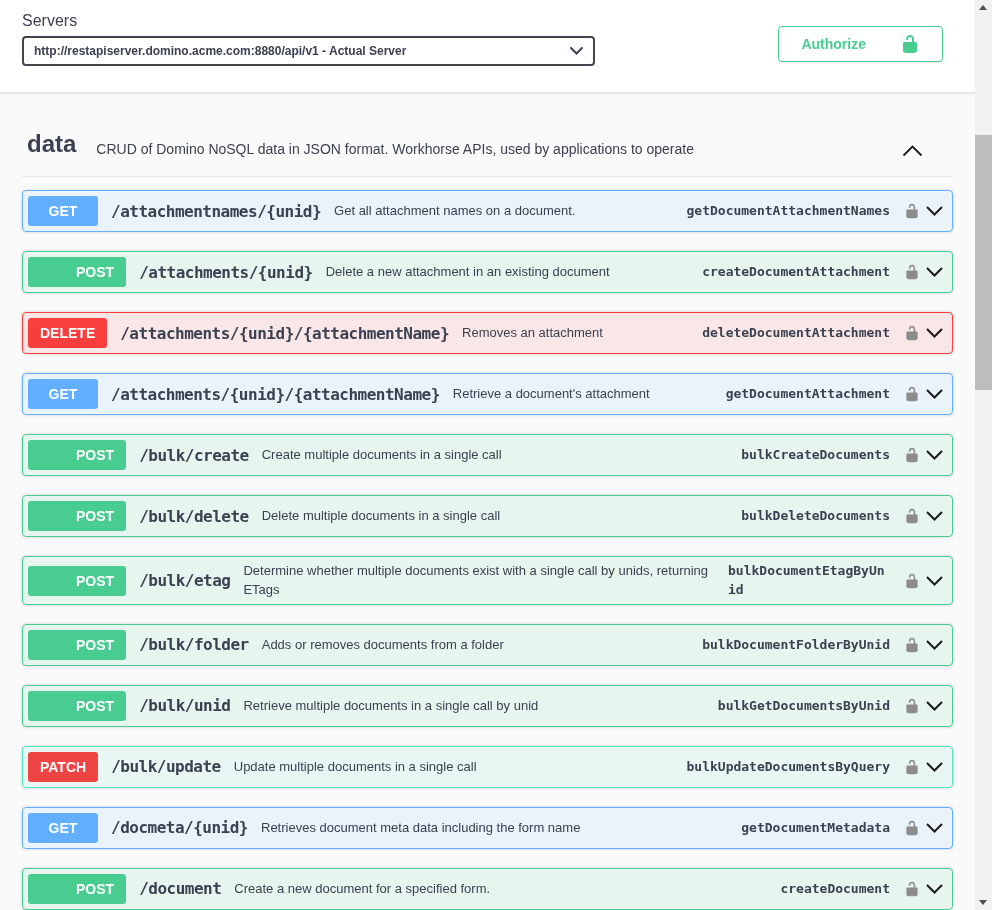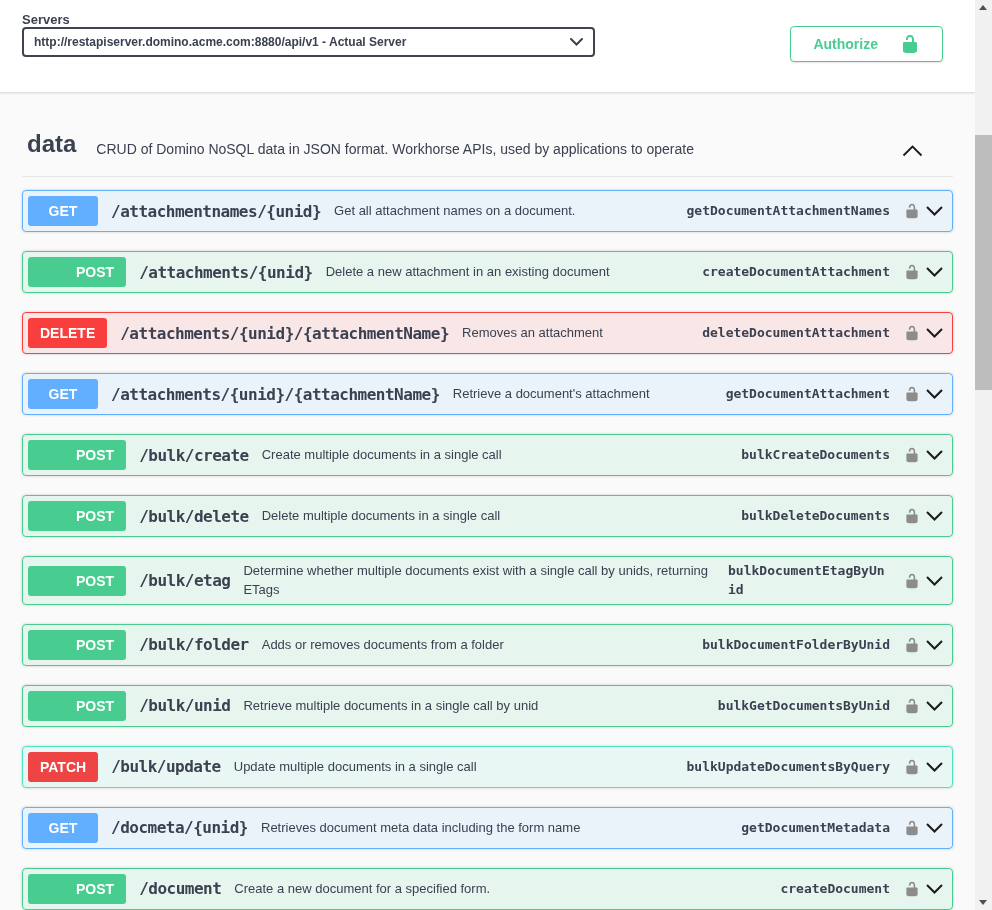--- a/index.html
+++ b/index.html
@@ -5,29 +5,29 @@
   * { margin: 0; padding: 0; box-sizing: border-box; }
   html, body { width: 992px; height: 910px; overflow: hidden; background: #fff;
     font-family: "Liberation Sans", sans-serif; }
   .page { position: relative; width: 992px; height: 910px; overflow: hidden; }
   .main { width: 975px; height: 910px; }
 
   
   .scheme-bar { position: relative; height: 93px; background: #fff;
     border-bottom: 1px solid rgba(0,0,0,.12); box-shadow: 0 1px 2px rgba(0,0,0,.08); }
   .servers { position: absolute; left: 22px; top: 12px; }
-  .servers-label { display: block; font-size: 13px; font-weight: 700; color: #3b4151; }
+  .servers-label { display: block; font-size: 16px; font-weight: 400; color: #3b4151; margin-bottom: 6px; }
   .server-select { width: 573px; height: 30px; border: 2px solid #41444e; border-radius: 4px;
     background: #fff; display: flex; align-items: center; justify-content: space-between;
     padding: 0 10px; cursor: pointer; }
   .server-select .sel-text { font-size: 12px; font-weight: 700; color: #3b4151; white-space: nowrap; }
   .server-select svg { flex: 0 0 auto; margin-left: 8px; }
 
   .authorize-btn { position: absolute; right: 32px; top: 26px; height: 36px; padding: 0 22px;
-    display: flex; align-items: center; gap: 22px; background: #fff; cursor: pointer;
+    display: flex; align-items: center; gap: 34px; background: #fff; cursor: pointer;
     border: 1px solid #49cc90; border-radius: 4px; box-shadow: 0 1px 2px rgba(0,0,0,.1); }
   .authorize-btn .auth-label { color: #49cc90; font-weight: 700; font-size: 14px; }
   .authorize-btn svg { fill: #49cc90; }
 
   
   .section-wrap { background: #fafafa; height: 817px; padding-top: 20px; }
   .tag-header { display: flex; align-items: flex-end; margin: 0 22px; padding: 18px 5px 19px 5px;
     border-bottom: 1px solid #e8e8e8; cursor: pointer; }
   .tag-title { font-size: 24px; font-weight: 700; color: #3b4151; line-height: 1.1; }
   .tag-desc { font-size: 14px; color: #3b4151; margin-left: 20px; flex: 1 1 auto; }

